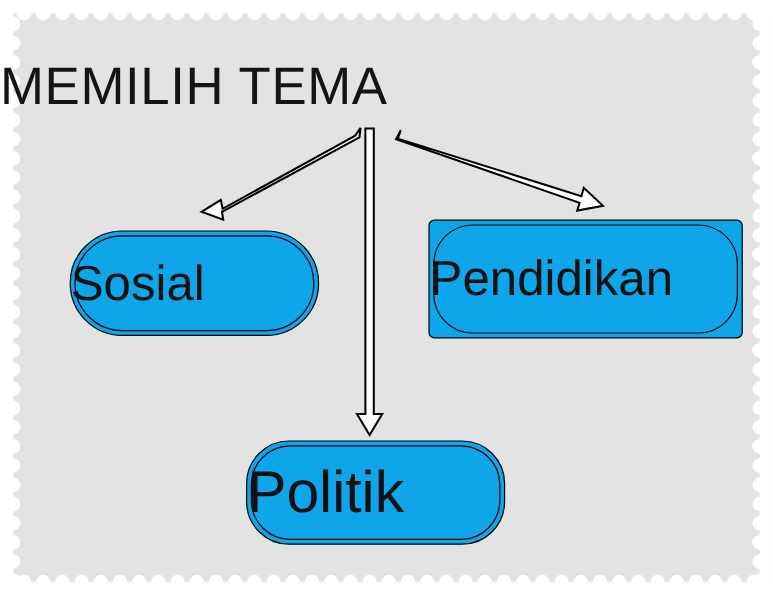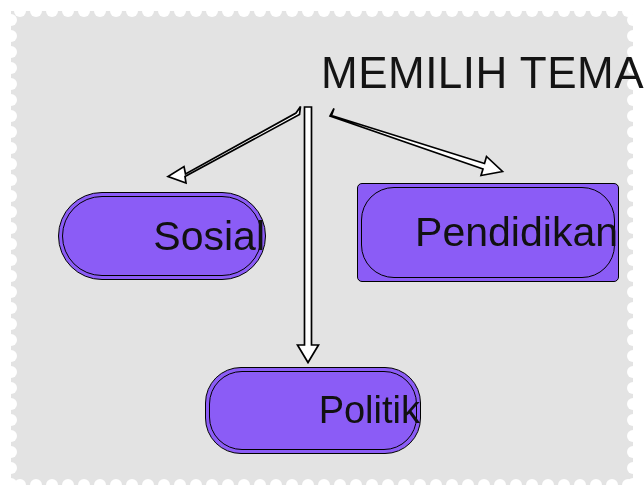--- a/index.html
+++ b/index.html
@@ -37,38 +37,38 @@
     width: 644px;
     height: 496px;
   }
 
   
   #title {
     position: absolute;
     left: 0;
     top: 50px;
     width: 644px;
-    text-align: right;
+    text-align: left;
     font-size: 44px;
     font-weight: 300;
     letter-spacing: 0.5px;
     color: #141414;
     line-height: 1.05;
     white-space: nowrap;
   }
 
   
   .node {
     position: absolute;
     box-sizing: border-box;
-    background: #8b5cf6;
+    background: #0ea5e9;
     border: 1.6px solid #000000;
     display: flex;
     align-items: center;
-    justify-content: flex-end;
+    justify-content: flex-start;
   }
   .node .inner-ring {
     position: absolute;
     left: 3px;
     top: 3px;
     right: 3px;
     bottom: 3px;
     border: 1.6px solid #000000;
     pointer-events: none;
   }
@@ -101,21 +101,21 @@
   #node-pendidikan .node-label { font-size: 41px; }
 
   #node-politik {
     left: 205px;
     top: 367px;
     width: 216px;
     height: 87px;
     border-radius: 36px;
   }
   #node-politik .inner-ring { border-radius: 33px; }
-  #node-politik .node-label { font-size: 38px; }
+  #node-politik .node-label { font-size: 49px; }
 </style>
 </head>
 <body>
 
 <div id="stage">
 
   <svg id="stamp-edge" viewBox="0 0 644 496" width="644" height="496" xmlns="http://www.w3.org/2000/svg">
     <defs>
       <mask id="scallop-mask">
         <rect x="0" y="0" width="644" height="496" fill="#fff"></rect>

